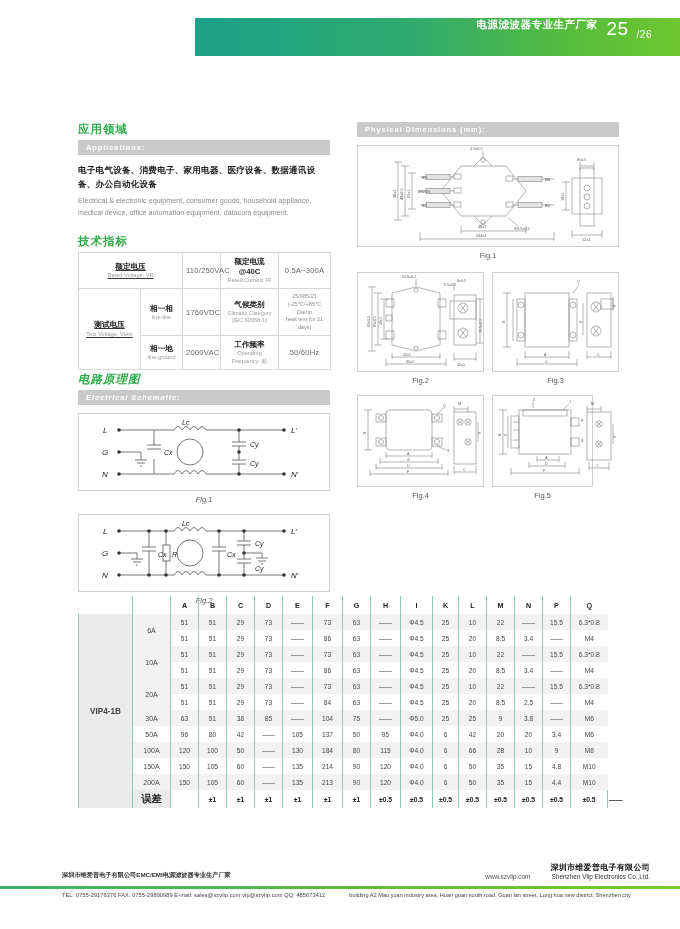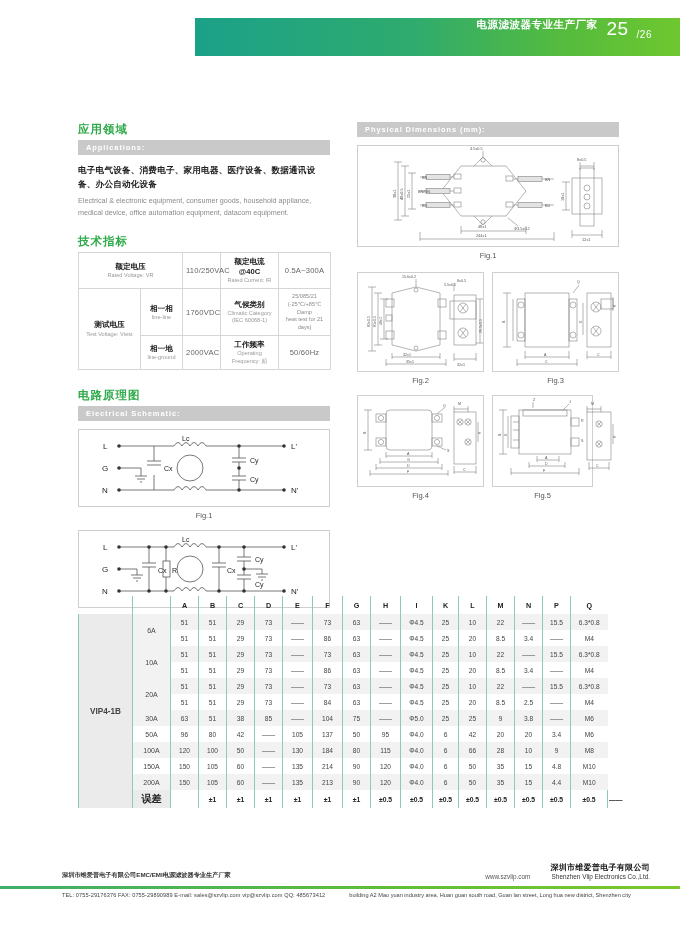--- a/index.html
+++ b/index.html
@@ -60,24 +60,24 @@
     width: 252px; border-collapse: collapse; table-layout: fixed;
   }
   table.tech td {
     border: 1px solid #d6d6d6; padding: 4px 3px;
     vertical-align: middle; text-align: center;
   }
   .t-cn { font-size: 7.6px; font-weight: 700; color: #222; display:block; line-height:1.35;}
   .t-en { font-size: 5.6px; color: #9a9a9a; display:block; line-height:1.3; }
   .t-val { font-size: 7.6px; color: #666; letter-spacing:.2px; }
   .t-val-sm { font-size: 5.6px; color: #8a8a8a; line-height: 1.35; display:block; }
-  td.lbl { text-align: left; padding-left: 6px; }
+  td.lbl { text-align: left; padding-left: 6px; text-decoration: underline; }
 
   
-  .sch-wrap { margin-top: 18px; }
+  .sch-wrap { margin-top: 2px; font-style: italic; }
   .sch-box {
     border: 1px solid #cfcfcf; background: #fff;
     width: 252px; height: 78px; position: relative;
   }
   .sch-cap {
     text-align: center; font-size: 7.5px; color: #555;
     margin: 4px 0 10px 0;
   }
 
   

